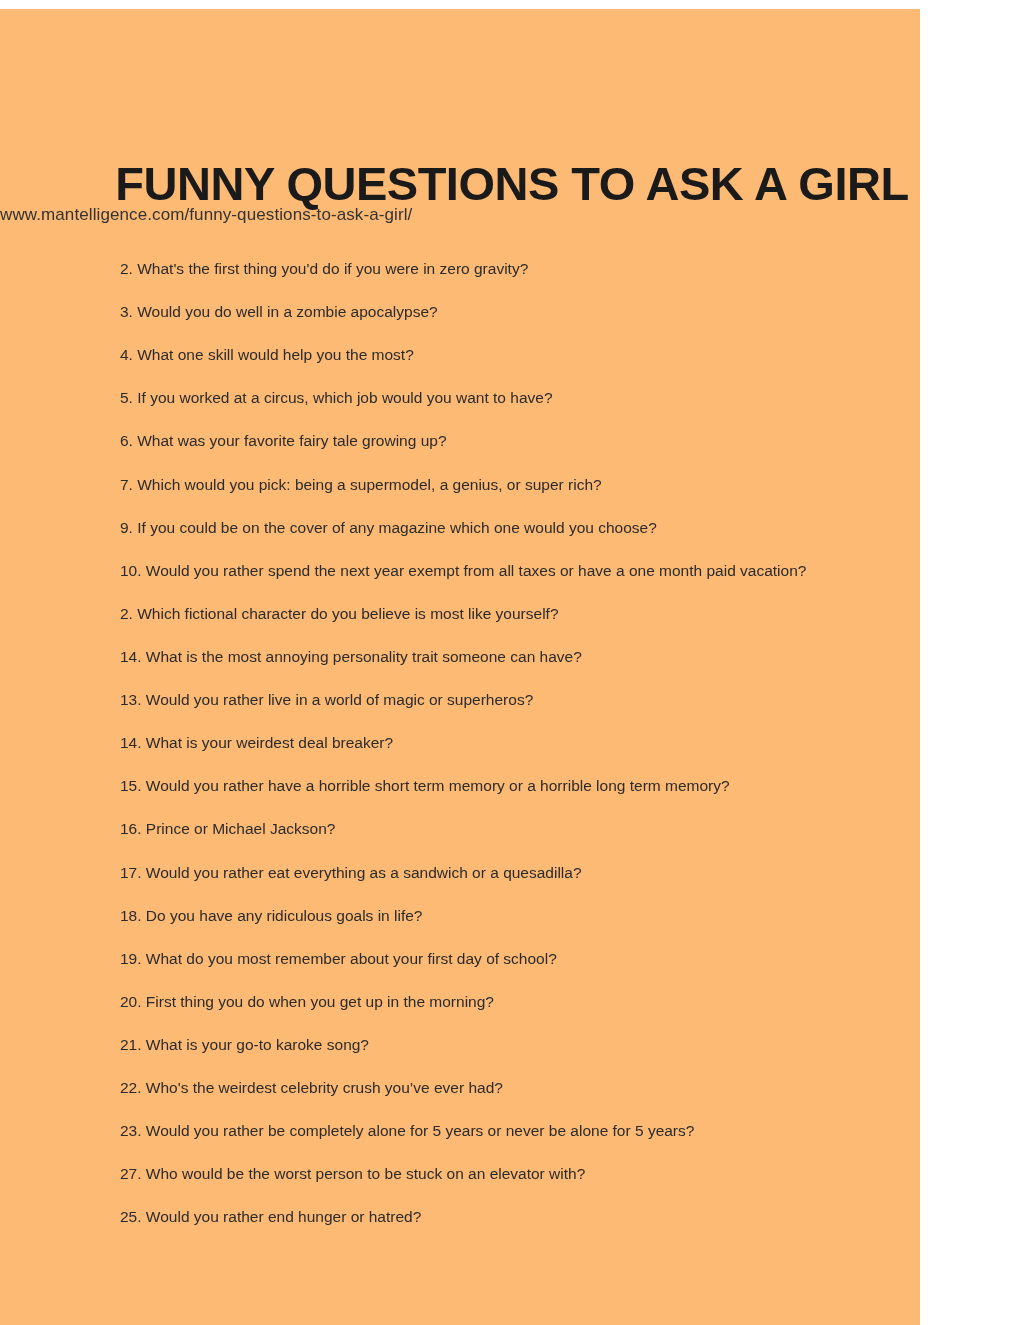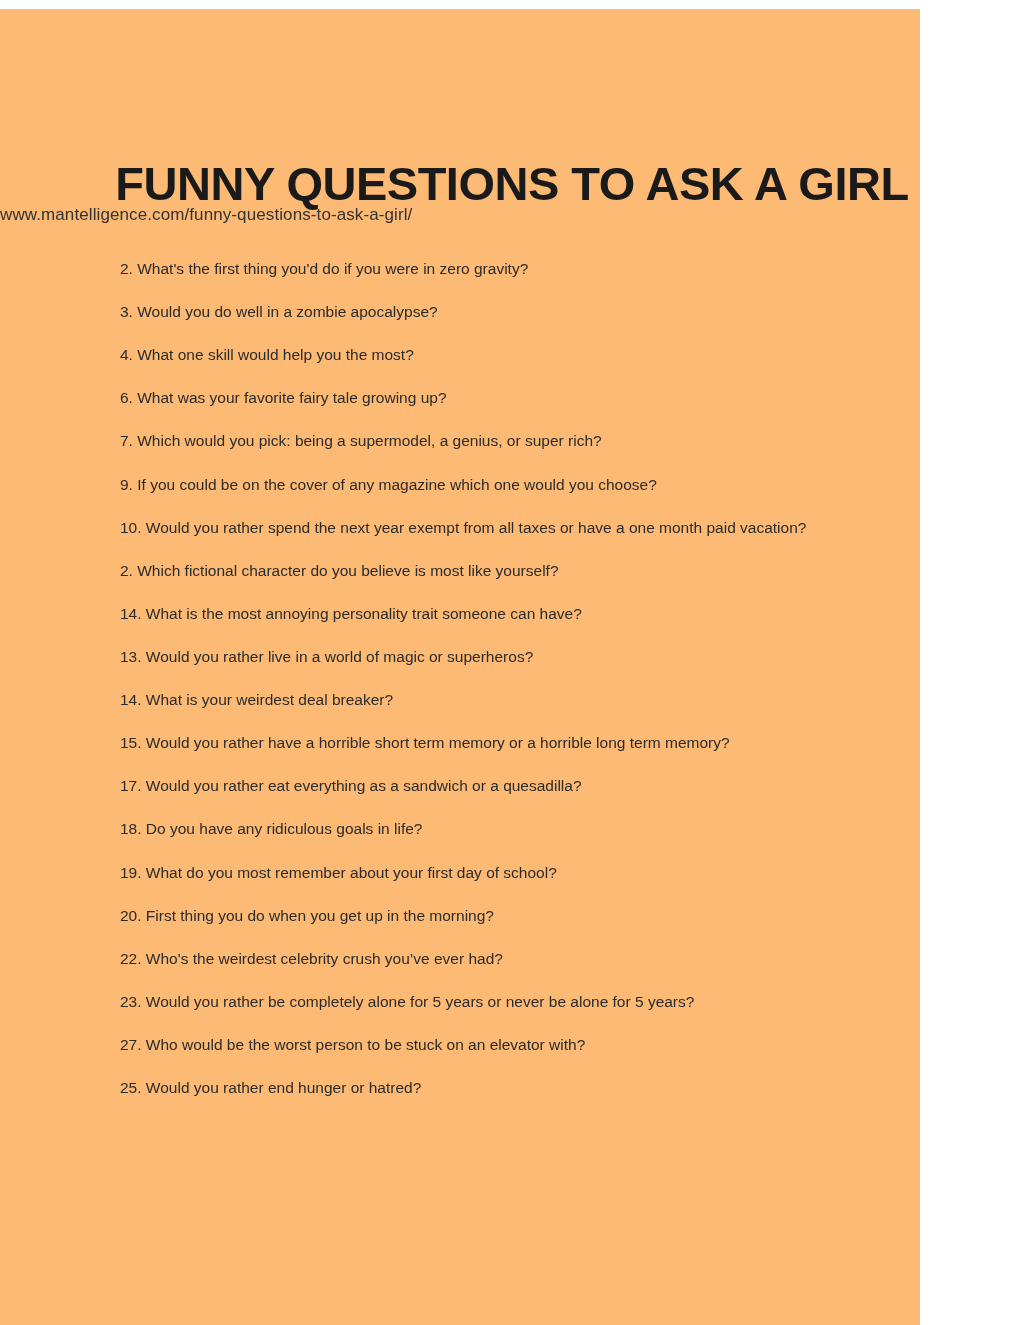--- a/index.html
+++ b/index.html
@@ -66,32 +66,35 @@
 <div class="page">
 
   <h1 class="doc-title">FUNNY QUESTIONS TO ASK A GIRL</h1>
 
   <div class="doc-url">www.mantelligence.com/funny-questions-to-ask-a-girl/</div>
 
   <ul class="question-list">
     <li class="question-item">2. What's the first thing you'd do if you were in zero gravity?</li>
     <li class="question-item">3. Would you do well in a zombie apocalypse?</li>
     <li class="question-item">4. What one skill would help you the most?</li>
+    <li class="question-item">5. If you worked at a circus, which job would you want to have?</li>
     <li class="question-item">6. What was your favorite fairy tale growing up?</li>
     <li class="question-item">7. Which would you pick: being a supermodel, a genius, or super rich?</li>
     <li class="question-item">9. If you could be on the cover of any magazine which one would you choose?</li>
     <li class="question-item">10. Would you rather spend the next year exempt from all taxes or have a one month paid vacation?</li>
     <li class="question-item">2. Which fictional character do you believe is most like yourself?</li>
     <li class="question-item">14. What is the most annoying personality trait someone can have?</li>
     <li class="question-item">13. Would you rather live in a world of magic or superheros?</li>
     <li class="question-item">14. What is your weirdest deal breaker?</li>
     <li class="question-item">15. Would you rather have a horrible short term memory or a horrible long term memory?</li>
+    <li class="question-item">16. Prince or Michael Jackson?</li>
     <li class="question-item">17. Would you rather eat everything as a sandwich or a quesadilla?</li>
     <li class="question-item">18. Do you have any ridiculous goals in life?</li>
     <li class="question-item">19. What do you most remember about your first day of school?</li>
     <li class="question-item">20. First thing you do when you get up in the morning?</li>
+    <li class="question-item">21. What is your go-to karoke song?</li>
     <li class="question-item">22. Who's the weirdest celebrity crush you’ve ever had?</li>
     <li class="question-item">23. Would you rather be completely alone for 5 years or never be alone for 5 years?</li>
     <li class="question-item">27. Who would be the worst person to be stuck on an elevator with?</li>
     <li class="question-item">25. Would you rather end hunger or hatred?</li>
   </ul>
 
 </div>
 
 </body></html>

